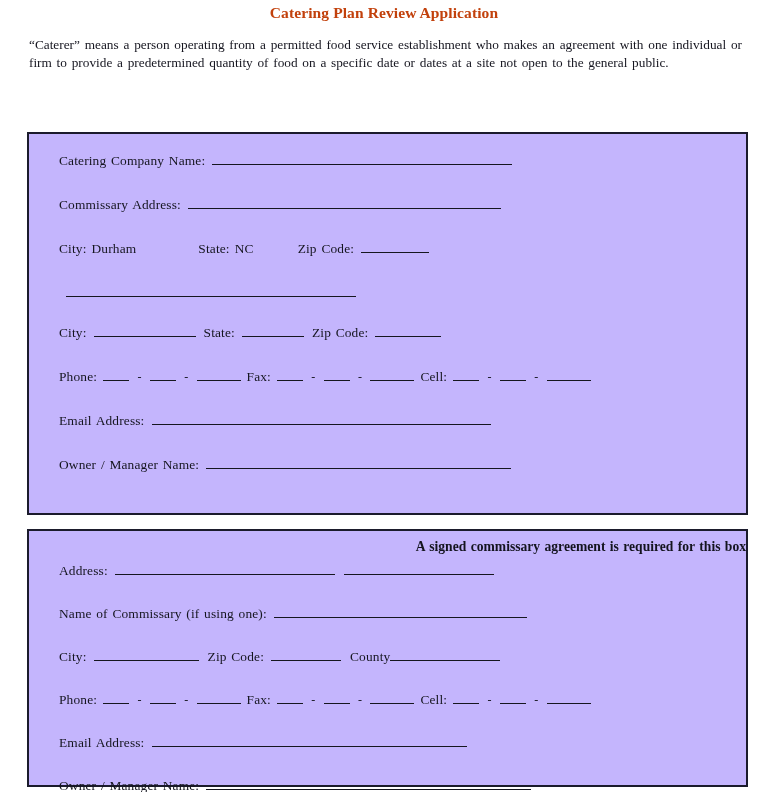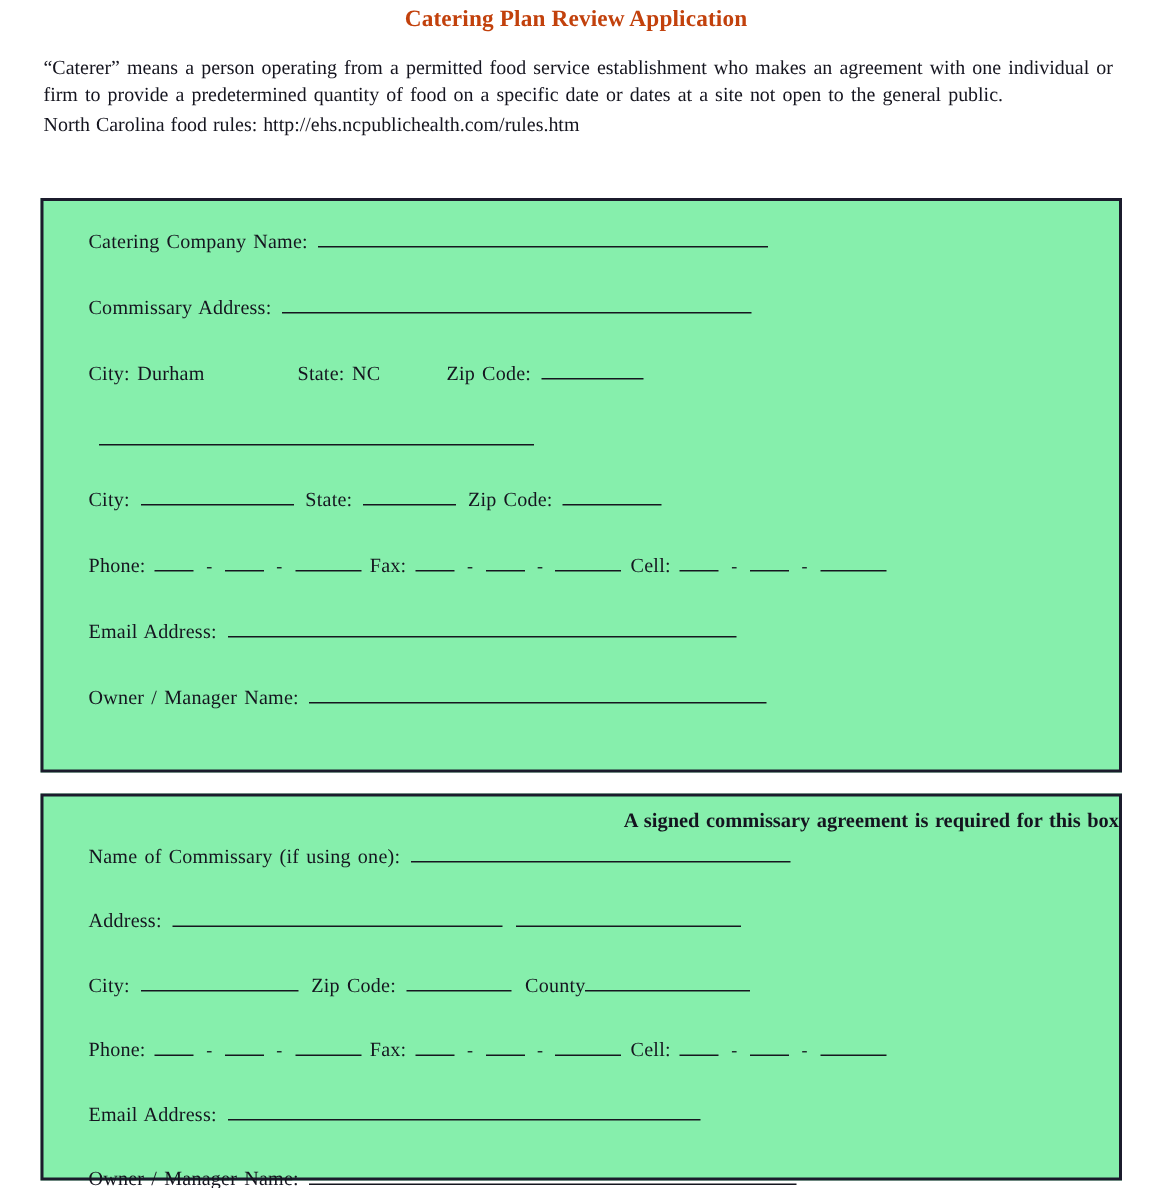--- a/index.html
+++ b/index.html
@@ -50,21 +50,21 @@
     margin-top: 1px;
     text-align: left;
     word-spacing: 0.6px;
   }
 
   
   .form-box {
     position: absolute;
     box-sizing: border-box;
     border: 2px solid #1b1b2c;
-    background: #86efac;
+    background: #c4b5fd;
   }
   #box-company {
     left: 27px;
     top: 128px;
     width: 721px;
     height: 383px;
     padding: 18px 0 0 0;
   }
   #box-commissary {
     left: 27px;
@@ -136,21 +136,20 @@
 </style>
 </head>
 <body>
 
 <div class="page">
 
   <h1 class="doc-title">Catering Plan Review Application</h1>
 
   <p class="intro">
     <span>“Caterer” means a person operating from a permitted food service establishment who makes an agreement with one individual or firm to provide a predetermined quantity of food on a specific date or dates at a site not open to the general public.</span>
-    <span class="rules-line">North Carolina food rules: http://ehs.ncpublichealth.com/rules.htm</span>
   </p>
 
   <div class="form-box" id="box-company">
 
     <div class="field-row" style="margin-bottom:27px;">
       <span class="lbl">Catering  Company  Name:</span>
       <span class="rule" style="width:300px;"></span>
     </div>
 
     <div class="field-row" style="margin-bottom:27px;">
@@ -224,29 +223,29 @@
       <span class="rule" style="width:305px;"></span>
     </div>
 
   </div>
 
   <div class="form-box" id="box-commissary">
 
     <div class="box-heading">A signed commissary  agreement is required for  this box</div>
 
     <div class="field-row" style="margin-bottom:26px;">
-      <span class="lbl">Name of Commissary (if using one):</span>
-      <span class="rule" style="width:253px;"></span>
-    </div>
-
-    <div class="field-row" style="margin-bottom:26px;">
       <span class="lbl">Address:</span>
       <span class="rule" style="width:220px;"></span>
       <span class="gap-sm" style="width:9px;"></span>
       <span class="rule" style="width:150px;margin-left:0;"></span>
+    </div>
+
+    <div class="field-row" style="margin-bottom:26px;">
+      <span class="lbl">Name of Commissary (if using one):</span>
+      <span class="rule" style="width:253px;"></span>
     </div>
 
     <div class="field-row" style="margin-bottom:26px;">
       <span class="lbl">City:</span>
       <span class="rule" style="width:105px;"></span>
       <span class="gap-sm" style="width:9px;"></span>
       <span class="lbl">Zip Code:</span>
       <span class="rule" style="width:70px;"></span>
       <span class="gap-sm" style="width:9px;"></span>
       <span class="lbl">County</span>

